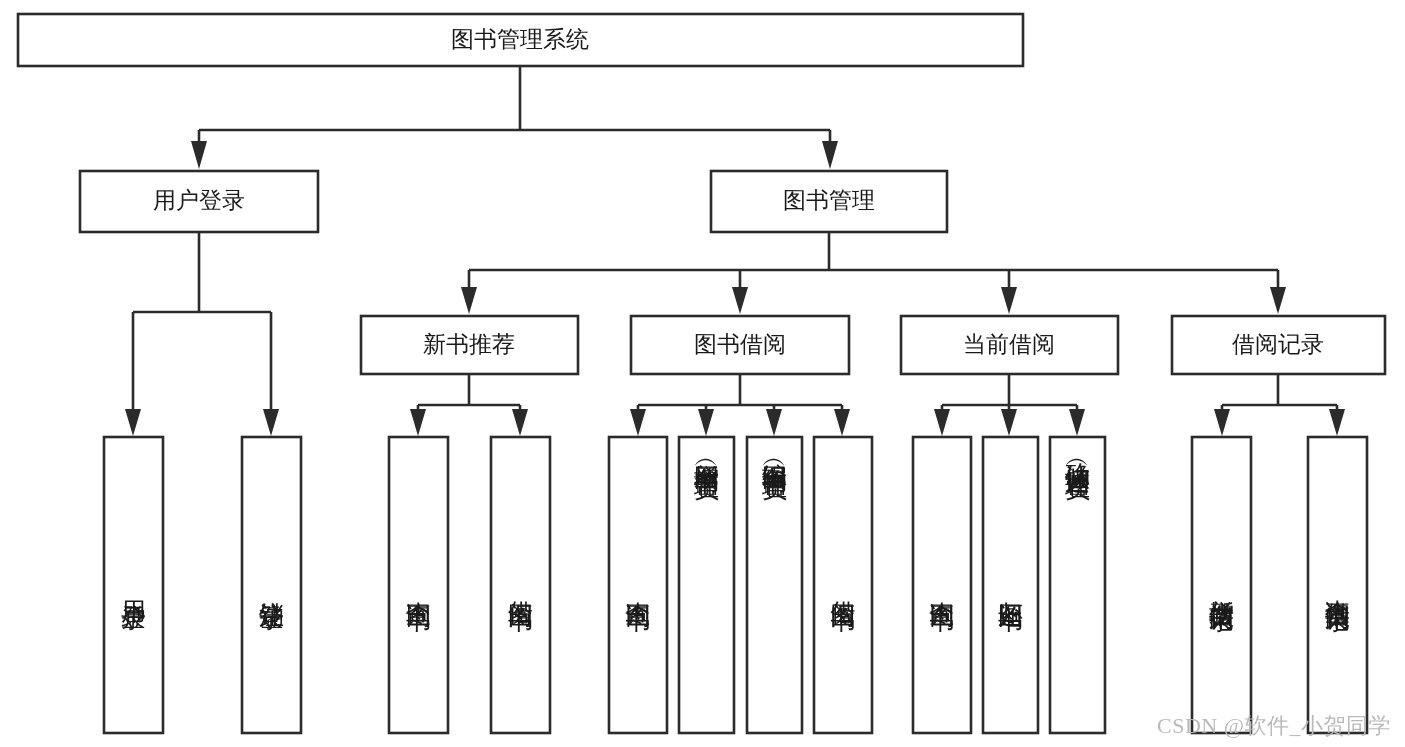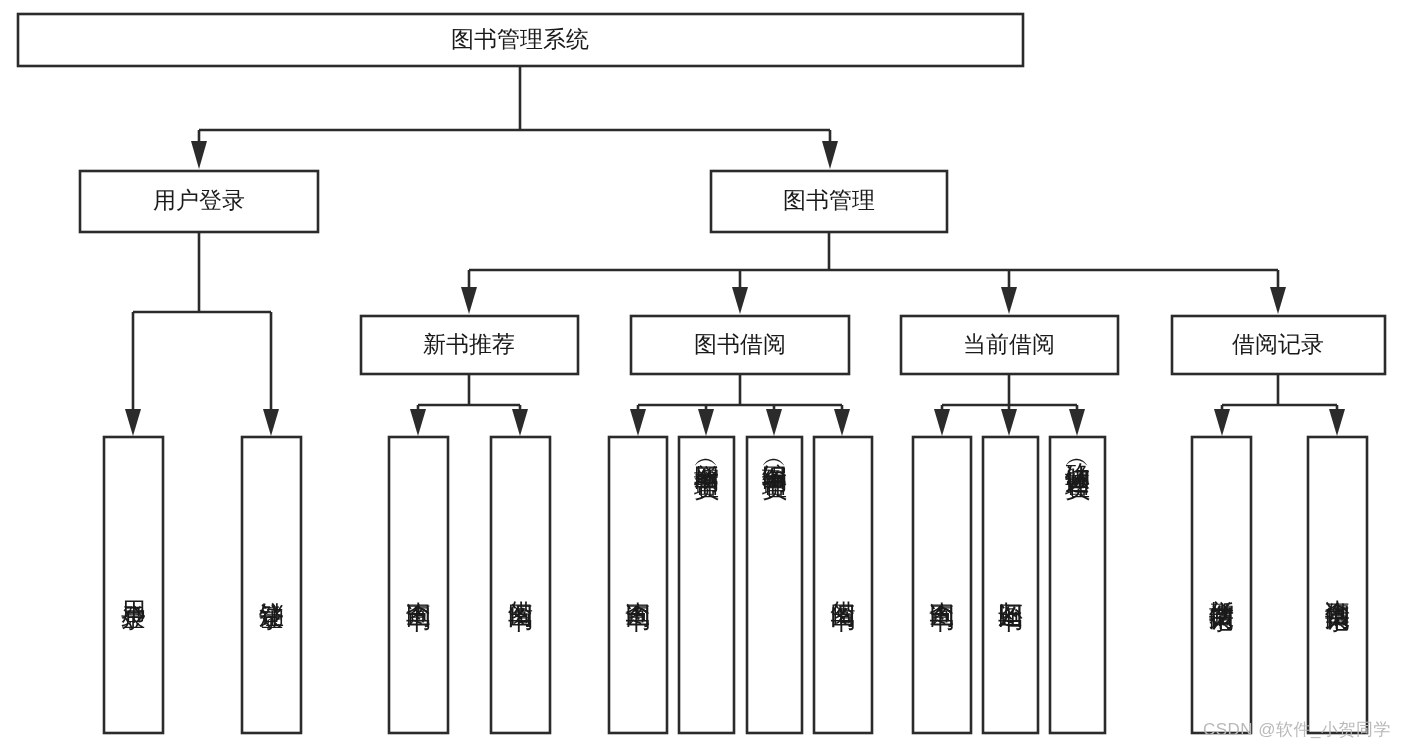--- a/index.html
+++ b/index.html
@@ -60,22 +60,22 @@
     font-size: 25px;
     line-height: 1.08;
     letter-spacing: 2px;
     color: #1a1a1a;
     white-space: nowrap;
   }
   .watermark {
     position: absolute;
     right: 12px;
     bottom: 6px;
-    font-family: Liberation Sans, sans-serif;
-    font-size: 17px;
+    font-family: Liberation Serif, serif;
+    font-size: 22px;
     color: #b9b9b9;
     letter-spacing: 0.5px;
     user-select: none;
   }
 </style>
 </head>
 <body>
 
 <div id="diagram-root">
 

